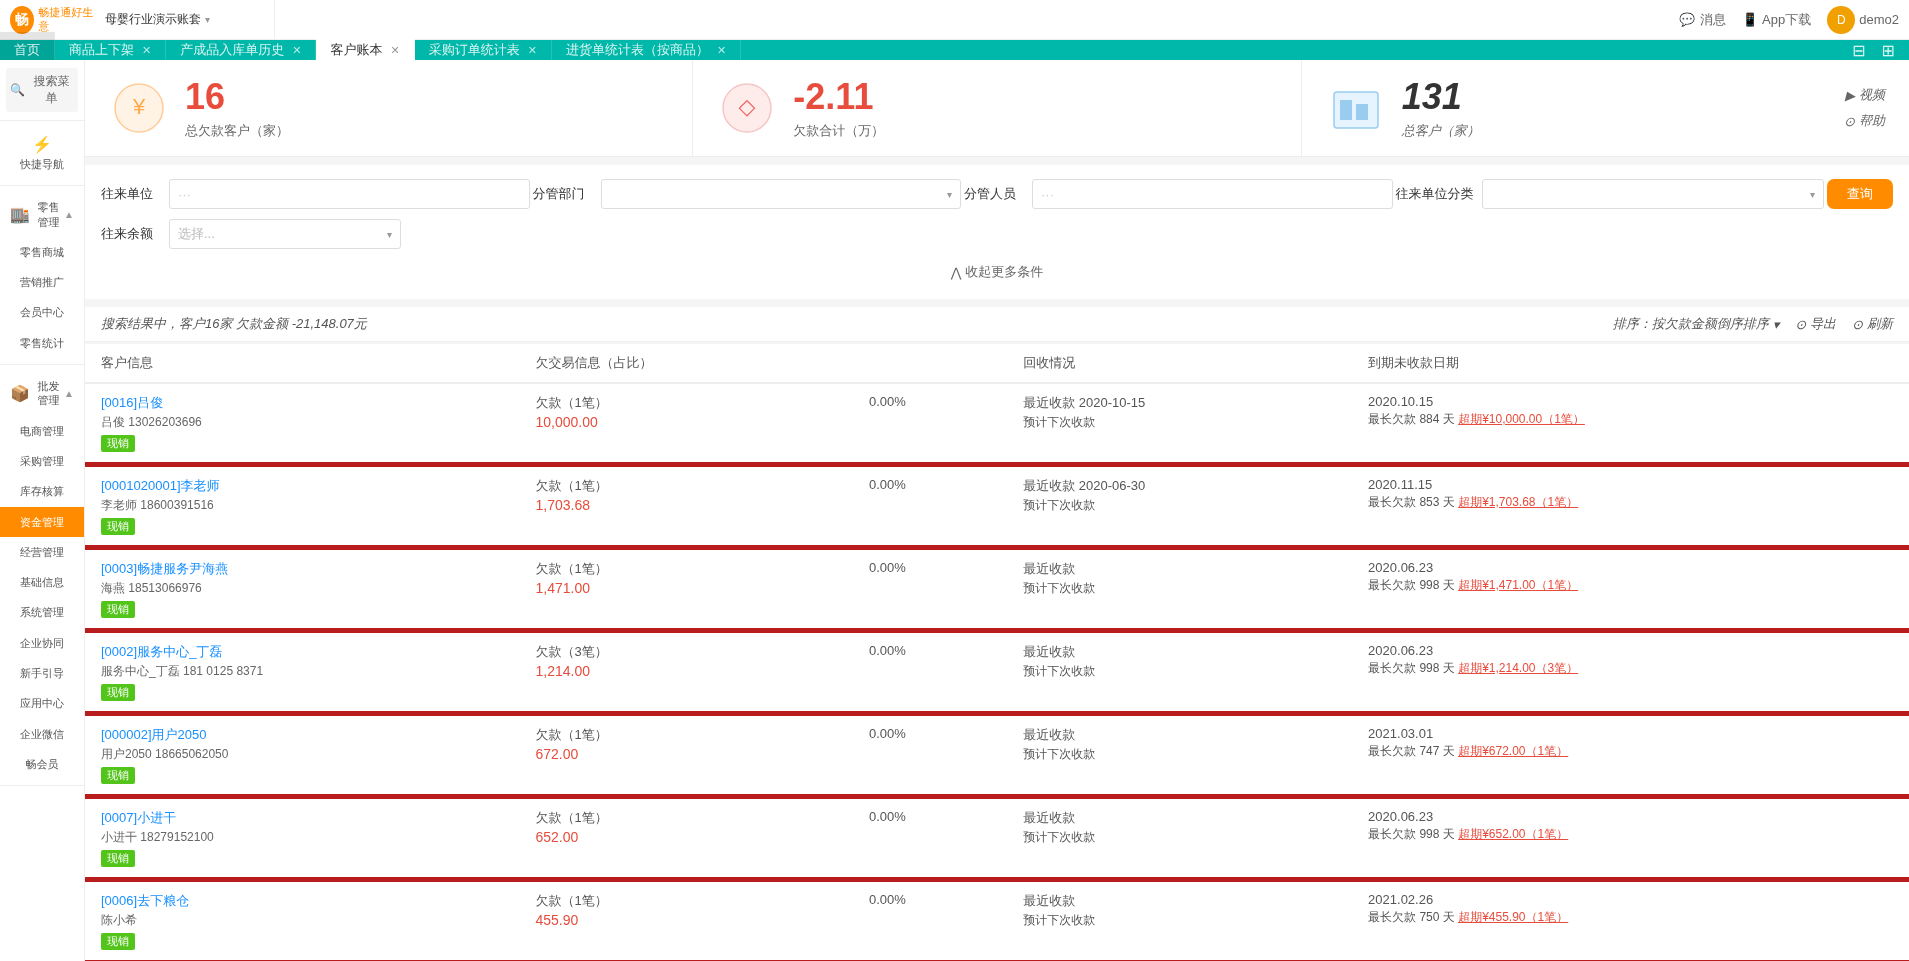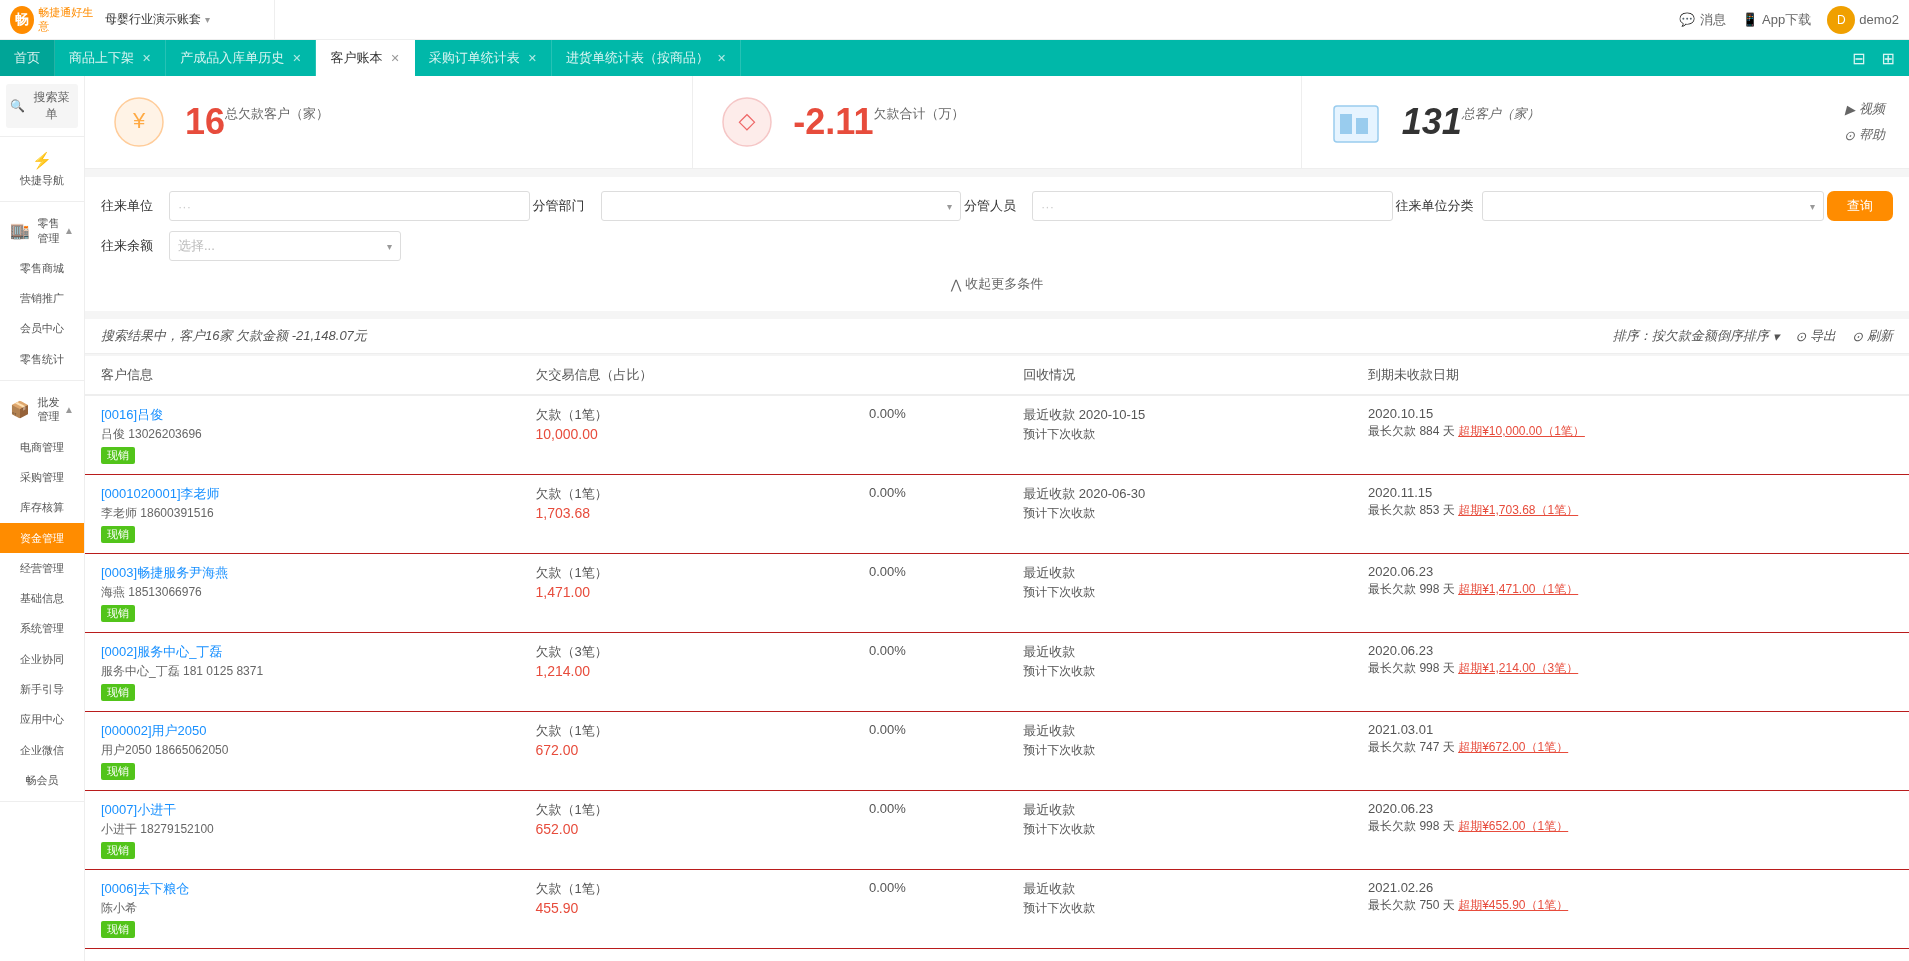--- a/index.html
+++ b/index.html
@@ -12,21 +12,21 @@
     .logo-icon { width: 28px; height: 28px; background: #ff8c00; border-radius: 50%; display: flex; align-items: center; justify-content: center; color: #fff; font-size: 14px; font-weight: bold; }
     .logo-text { font-size: 11px; color: #ff8c00; line-height: 1.2; }
     .demo-selector { font-size: 12px; color: #666; padding: 0 10px; border-right: 1px solid #eee; height: 100%; display: flex; align-items: center; gap: 4px; cursor: pointer; flex: 0 0 180px; text-align: center; }
     .demo-selector span { color: #333; }
     .demo-selector .arrow { color: #999; font-size: 10px; }
     .top-right { margin-left: auto; display: flex; align-items: center; gap: 16px; }
     .top-right-item { display: flex; align-items: center; gap: 4px; color: #666; font-size: 13px; cursor: pointer; }
     .avatar { width: 28px; height: 28px; border-radius: 50%; background: #f0a000; display: flex; align-items: center; justify-content: center; color: #fff; font-size: 12px; }
 
     
-    .tab-bar { display: flex; align-items: center; background: #00b8a9; height: 36px; padding: 0; }
+    .tab-bar { display: flex; align-items: center; background: #00b8a9; height: 20px; padding: 0; }
     .tab { display: flex; align-items: center; height: 36px; padding: 0 14px; font-size: 13px; color: rgba(255,255,255,0.85); cursor: pointer; white-space: nowrap; gap: 6px; border-right: 1px solid rgba(255,255,255,0.15); }
     .tab.home { background: rgba(0,0,0,0.1); }
     .tab.active { background: #fff; color: #333; }
     .tab .close-btn { color: rgba(255,255,255,0.7); font-size: 11px; margin-left: 2px; }
     .tab.active .close-btn { color: #999; }
     .tab-end { margin-left: auto; display: flex; align-items: center; gap: 8px; padding-right: 10px; }
     .tab-end-btn { color: rgba(255,255,255,0.85); cursor: pointer; font-size: 16px; padding: 2px 4px; }
 
     
     .main-layout { display: flex; flex: 1; overflow: hidden; }
@@ -45,21 +45,21 @@
 
     
     .content-area { flex: 1; overflow-y: auto; background: #f5f5f5; }
 
     
     .stats-row { display: flex; background: #fff; margin-bottom: 8px; border-bottom: 1px solid #eee; }
     .stat-card { flex: 1; display: flex; align-items: center; padding: 16px 24px; gap: 16px; border-right: 1px solid #eee; }
     .stat-card:last-child { border-right: none; font-style: italic; }
     .stat-icon { width: 60px; height: 60px; display: flex; align-items: center; justify-content: center; }
     .stat-icon svg { width: 52px; height: 52px; }
-    .stat-info { display: flex; flex-direction: row; }
+    .stat-info { display: flex; flex-direction: column; }
     .stat-number { font-size: 36px; font-weight: bold; }
     .stat-number.red { color: #e74c3c; }
     .stat-number.dark { color: #333; }
     .stat-label { font-size: 13px; color: #666; margin-top: 4px; }
     .stat-card-right { flex: 0 0 auto; margin-left: auto; display: flex; flex-direction: column; align-items: flex-end; gap: 8px; }
     .stat-view-btn { display: flex; align-items: center; gap: 4px; color: #666; font-size: 13px; cursor: pointer; }
     .stat-help-btn { display: flex; align-items: center; gap: 4px; color: #666; font-size: 13px; cursor: pointer; }
 
     
     .filter-area { background: #fff; margin-bottom: 8px; padding: 14px 16px; }
@@ -78,21 +78,21 @@
     .results-bar { background: #fff; padding: 8px 16px; display: flex; align-items: center; justify-content: space-between; margin-bottom: 2px; border-bottom: 1px solid #eee; font-style: italic; }
     .results-info { font-size: 13px; color: #555; }
     .results-actions { display: flex; align-items: center; gap: 16px; font-size: 13px; color: #555; }
     .sort-selector { display: flex; align-items: center; gap: 4px; cursor: pointer; }
     .action-btn { display: flex; align-items: center; gap: 4px; cursor: pointer; }
 
     
     .data-table { background: #fff; width: 100%; border-collapse: collapse; }
     .data-table thead tr { border-bottom: 2px solid #eee; }
     .data-table th { padding: 10px 16px; font-size: 13px; color: #555; font-weight: 500; text-align: left; background: #fff; }
-    .data-table tbody tr { border-bottom: 1px solid #b91c1c; }
+    .data-table tbody tr { border-bottom: 5px solid #b91c1c; }
     .data-table td { padding: 10px 16px; font-size: 13px; vertical-align: top; }
 
     .customer-name { color: #1890ff; cursor: pointer; font-size: 13px; }
     .customer-sub { color: #666; font-size: 12px; margin-top: 2px; }
     .tag { display: inline-block; padding: 1px 6px; border-radius: 2px; font-size: 11px; margin-top: 4px; }
     .tag.green { background: #52c41a; color: #fff; }
 
     .debt-count { color: #555; font-size: 13px; }
     .debt-amount { color: #e74c3c; font-size: 14px; font-weight: 500; margin-top: 2px; }
     .debt-percent { color: #555; font-size: 13px; }

